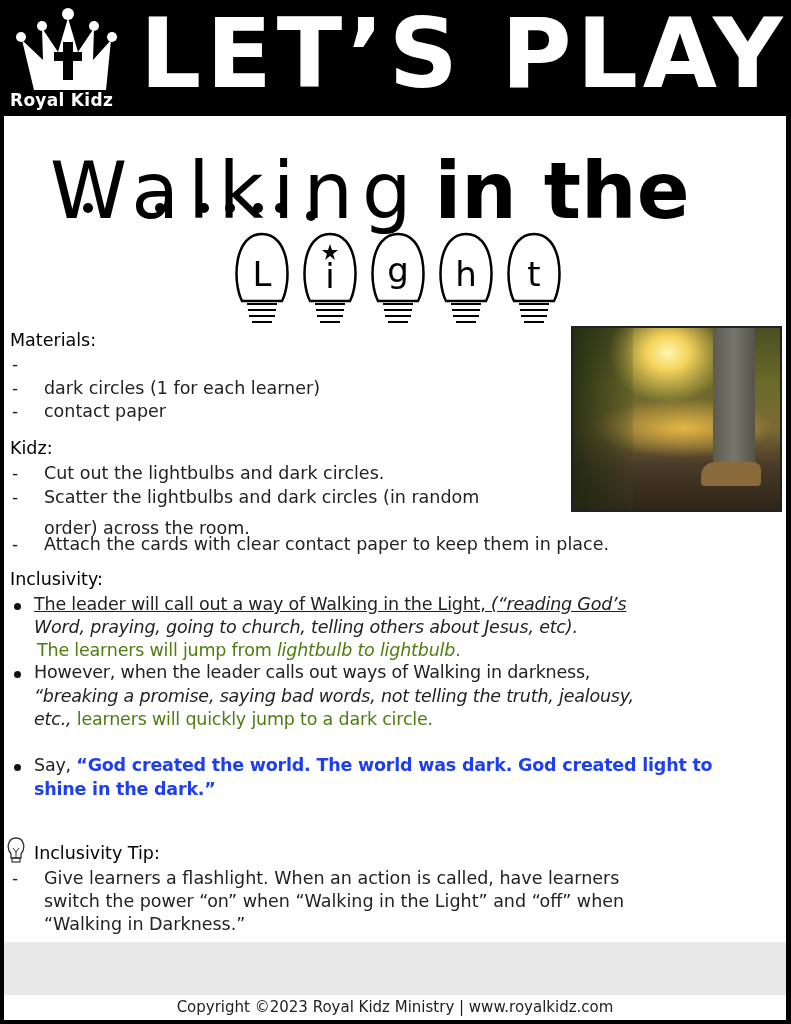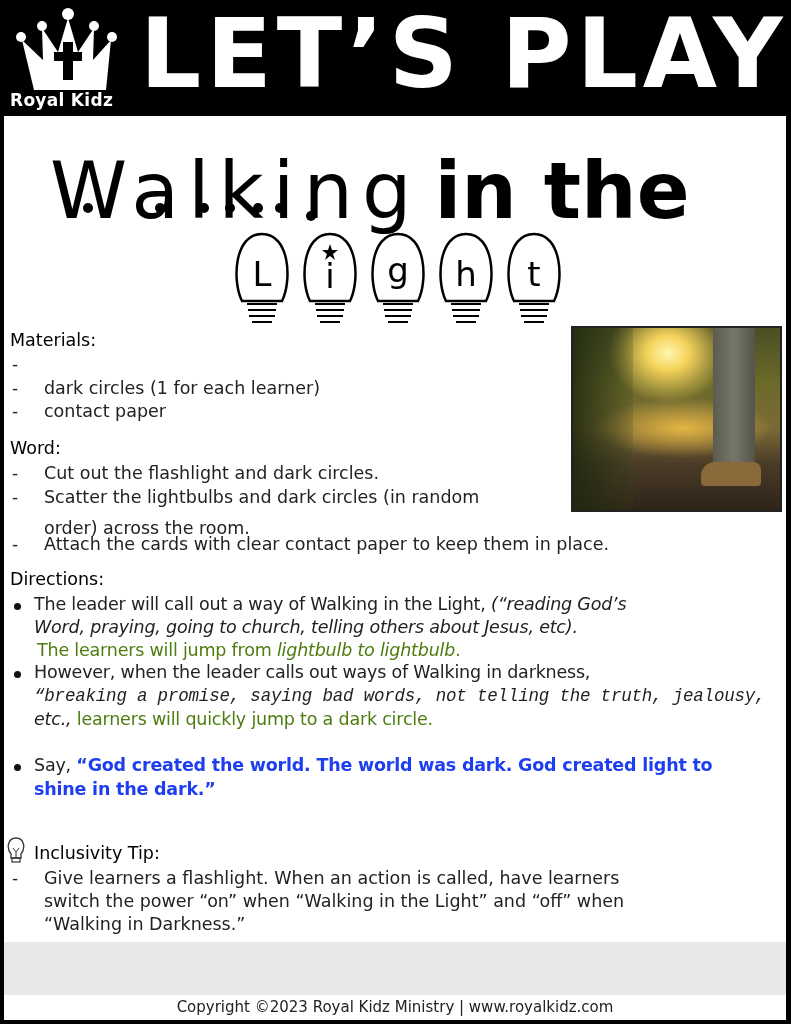--- a/index.html
+++ b/index.html
@@ -113,39 +113,39 @@
     <div class="boot"></div>
   </div>
 
   <div class="section-h" style="left:6px; top:214px;">Materials:</div>
   <div class="dash" style="left:8px; top:238px;">-</div>
   <div class="dash" style="left:8px; top:262px;">-</div>
   <div class="li" style="left:40px; top:262px;">dark circles (1 for each learner)</div>
   <div class="dash" style="left:8px; top:285px;">-</div>
   <div class="li" style="left:40px; top:285px;">contact paper</div>
 
-  <div class="section-h" style="left:6px; top:322px;">Word:</div>
+  <div class="section-h" style="left:6px; top:322px;">Kidz:</div>
   <div class="dash" style="left:8px; top:347px;">-</div>
-  <div class="li" style="left:40px; top:347px;">Cut out the flashlight and dark circles.</div>
+  <div class="li" style="left:40px; top:347px;">Cut out the lightbulbs and dark circles.</div>
   <div class="dash" style="left:8px; top:371px;">-</div>
   <div class="li" style="left:40px; top:371px;">Scatter the lightbulbs and dark circles (in random</div>
   <div class="li" style="left:40px; top:402px;">order) across the room.</div>
   <div class="dash" style="left:8px; top:418px;">-</div>
   <div class="li" style="left:40px; top:418px;">Attach the cards with clear contact paper to keep them in place.</div>
 
-  <div class="section-h" style="left:6px; top:453px;">Directions:</div>
+  <div class="section-h" style="left:6px; top:453px;">Inclusivity:</div>
 
   <div class="bullet" style="top:487px;"></div>
-  <div class="dir" style="top:478px;"><span>The leader will call out a way of Walking in the Light, </span><span class="i">(“reading God’s</span></div>
+  <div class="dir" style="top:478px;text-decoration:underline;"><span>The leader will call out a way of Walking in the Light, </span><span class="i">(“reading God’s</span></div>
   <div class="dir i" style="top:501px;">Word, praying, going to church, telling others about Jesus, etc).</div>
   <div class="dir b" style="top:524px; left:33px;"><span>The learners will jump from </span><span class="i">lightbulb to lightbulb</span><span>.</span></div>
 
   <div class="bullet" style="top:555px;"></div>
   <div class="dir" style="top:546px;">However, when the leader calls out ways of Walking in darkness,</div>
-  <div class="dir i" style="top:570px;font-family:Liberation Mono, monospace;">“breaking a promise, saying bad words, not telling the truth, jealousy,</div>
+  <div class="dir i" style="top:570px;">“breaking a promise, saying bad words, not telling the truth, jealousy,</div>
   <div class="dir" style="top:593px;"><span class="i">etc., </span><span class="b">learners will quickly jump to a dark circle.</span></div>
 
   <div class="bullet" style="top:648px;"></div>
   <div class="dir" style="top:639px;"><span>Say, </span><span class="blue">“God created the world. The world was dark. God created light to</span></div>
   <div class="dir blue" style="top:663px;">shine in the dark.”</div>
 
   <svg style="position:absolute; left:3px; top:720px;" width="18" height="28" viewBox="0 0 18 28">
     <path d="M4 18 C-1 12 1 2 9 2 C17 2 19 12 14 18 L14 22 L4 22 Z" fill="none" stroke="#333" stroke-width="1.3"></path>
     <path d="M6 12 L9 16 L12 12 M9 16 L9 21" fill="none" stroke="#333" stroke-width="1"></path>
     <rect x="5" y="22" width="8" height="4" fill="none" stroke="#333" stroke-width="1.2"></rect>

